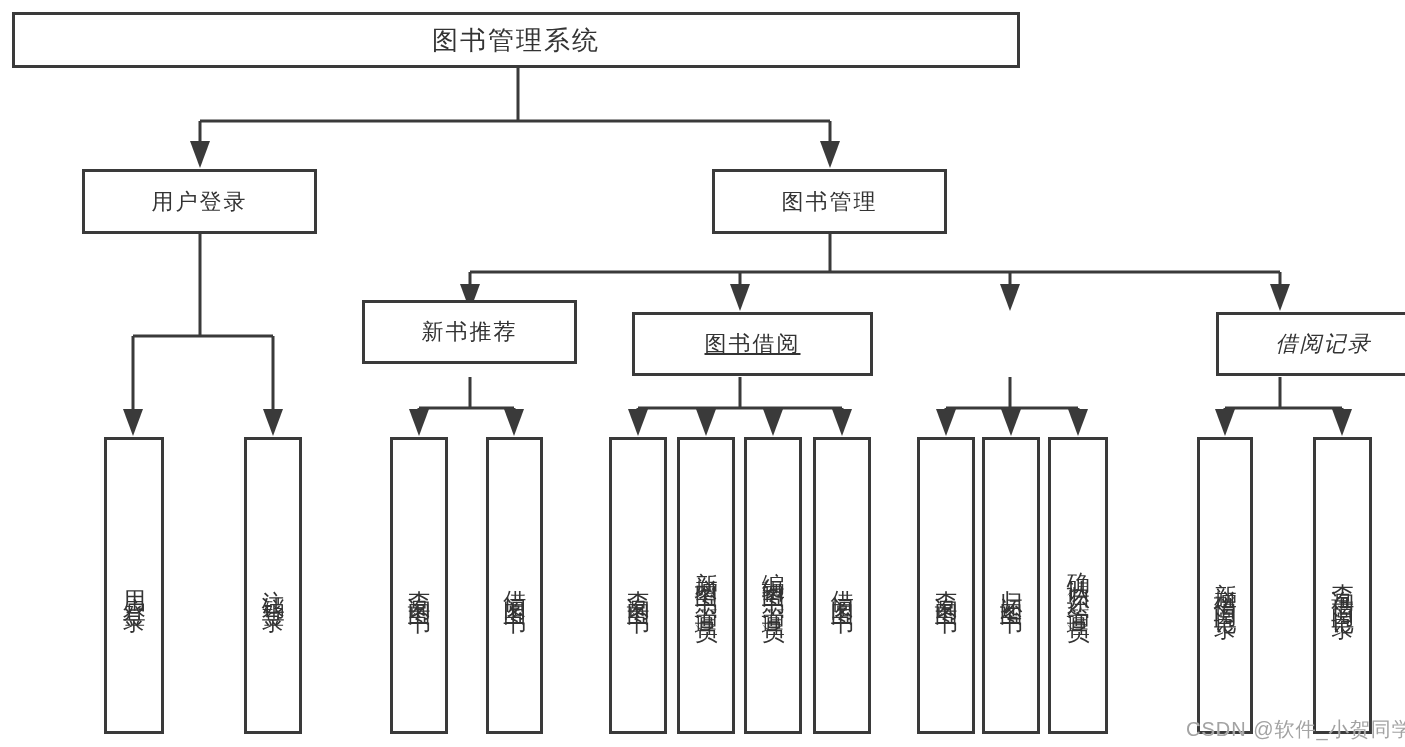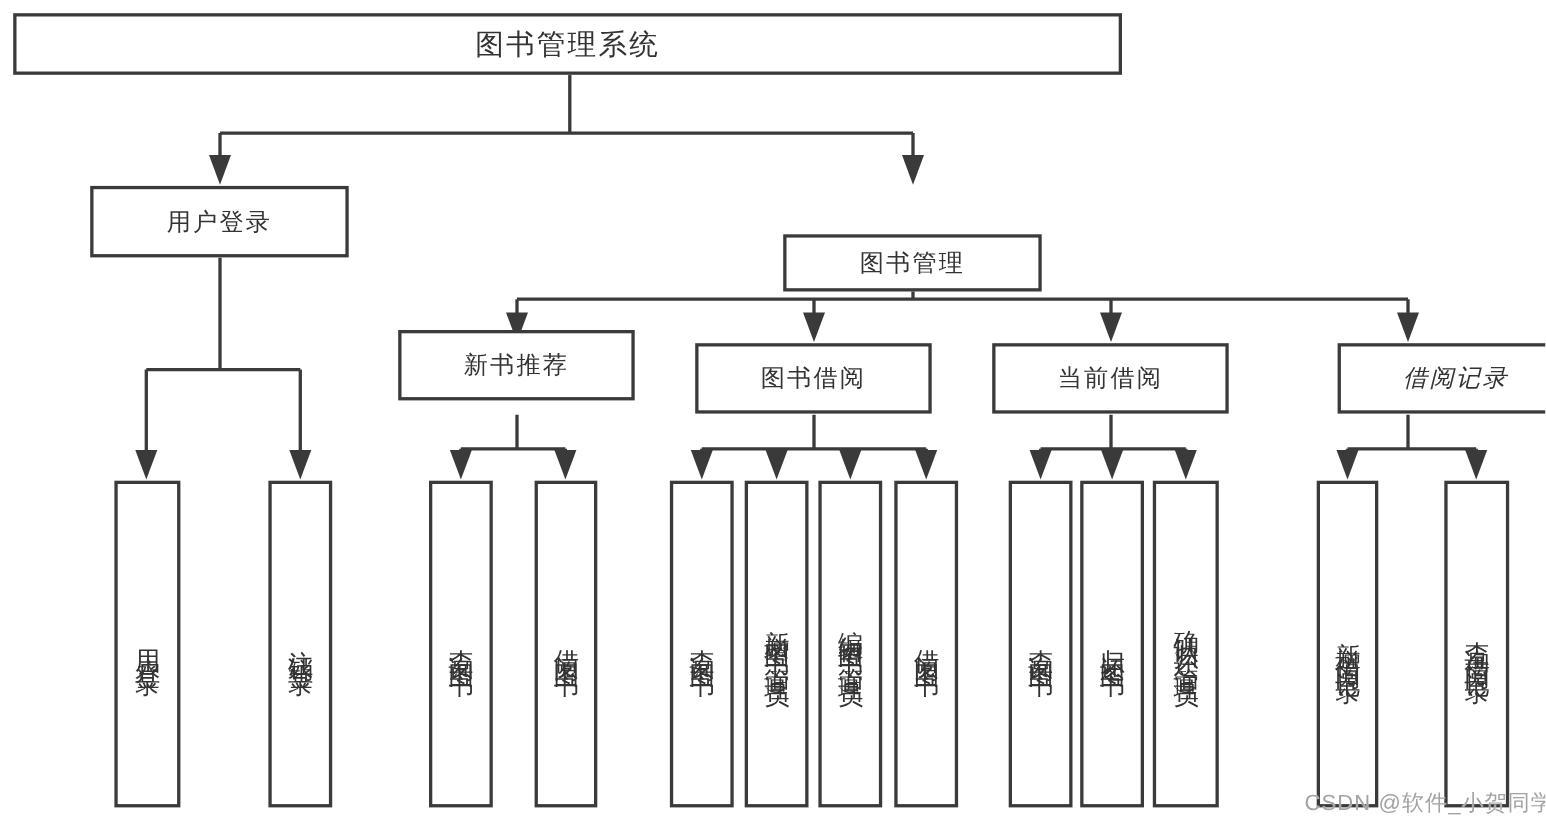--- a/index.html
+++ b/index.html
@@ -70,32 +70,29 @@
     </g>
   </svg>
 
   <div class="box root" style="left:12px;top:12px;width:1008px;height:56px;">
     <span>图书管理系统</span>
   </div>
 
   <div class="box" style="left:82px;top:169px;width:235px;height:65px;">
     <span>用户登录</span>
   </div>
-  <div class="box" style="left:712px;top:169px;width:235px;height:52px;margin-top:44px;">
+  <div class="box" style="left:712px;top:169px;width:235px;height:65px;">
     <span>图书管理</span>
   </div>
 
   <div class="box" style="left:362px;top:300px;width:215px;height:64px;">
     <span>新书推荐</span>
   </div>
-  <div class="box" style="left:632px;top:312px;width:215px;height:64px;">
+  <div class="box" style="left:632px;top:312px;width:241px;height:64px;text-decoration:underline;">
     <span>图书借阅</span>
-  </div>
-  <div class="box" style="left:902px;top:312px;width:215px;height:64px;">
-    <span>当前借阅</span>
   </div>
   <div class="box" style="left:1216px;top:312px;width:215px;height:64px;font-style:italic;">
     <span>借阅记录</span>
   </div>
 
   <div class="box v" style="left:104px;top:437px;width:60px;height:297px;">
     <span class="vtext">用户登录</span>
   </div>
   <div class="box v" style="left:244px;top:437px;width:58px;height:297px;">
     <span class="vtext">注销登录</span>

